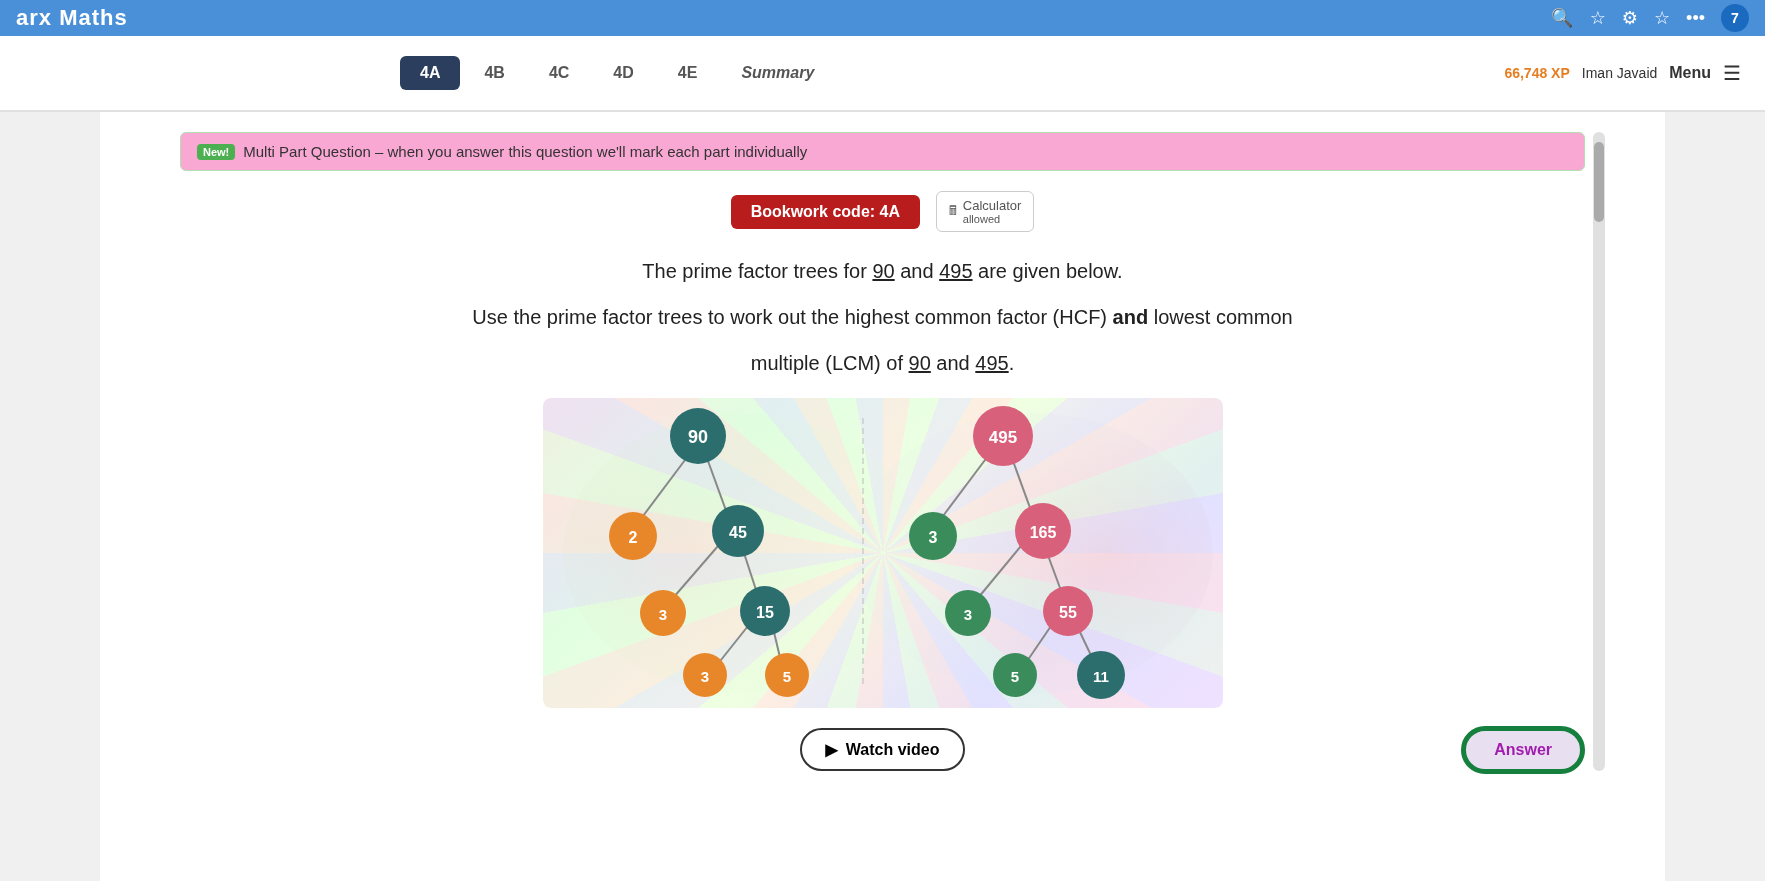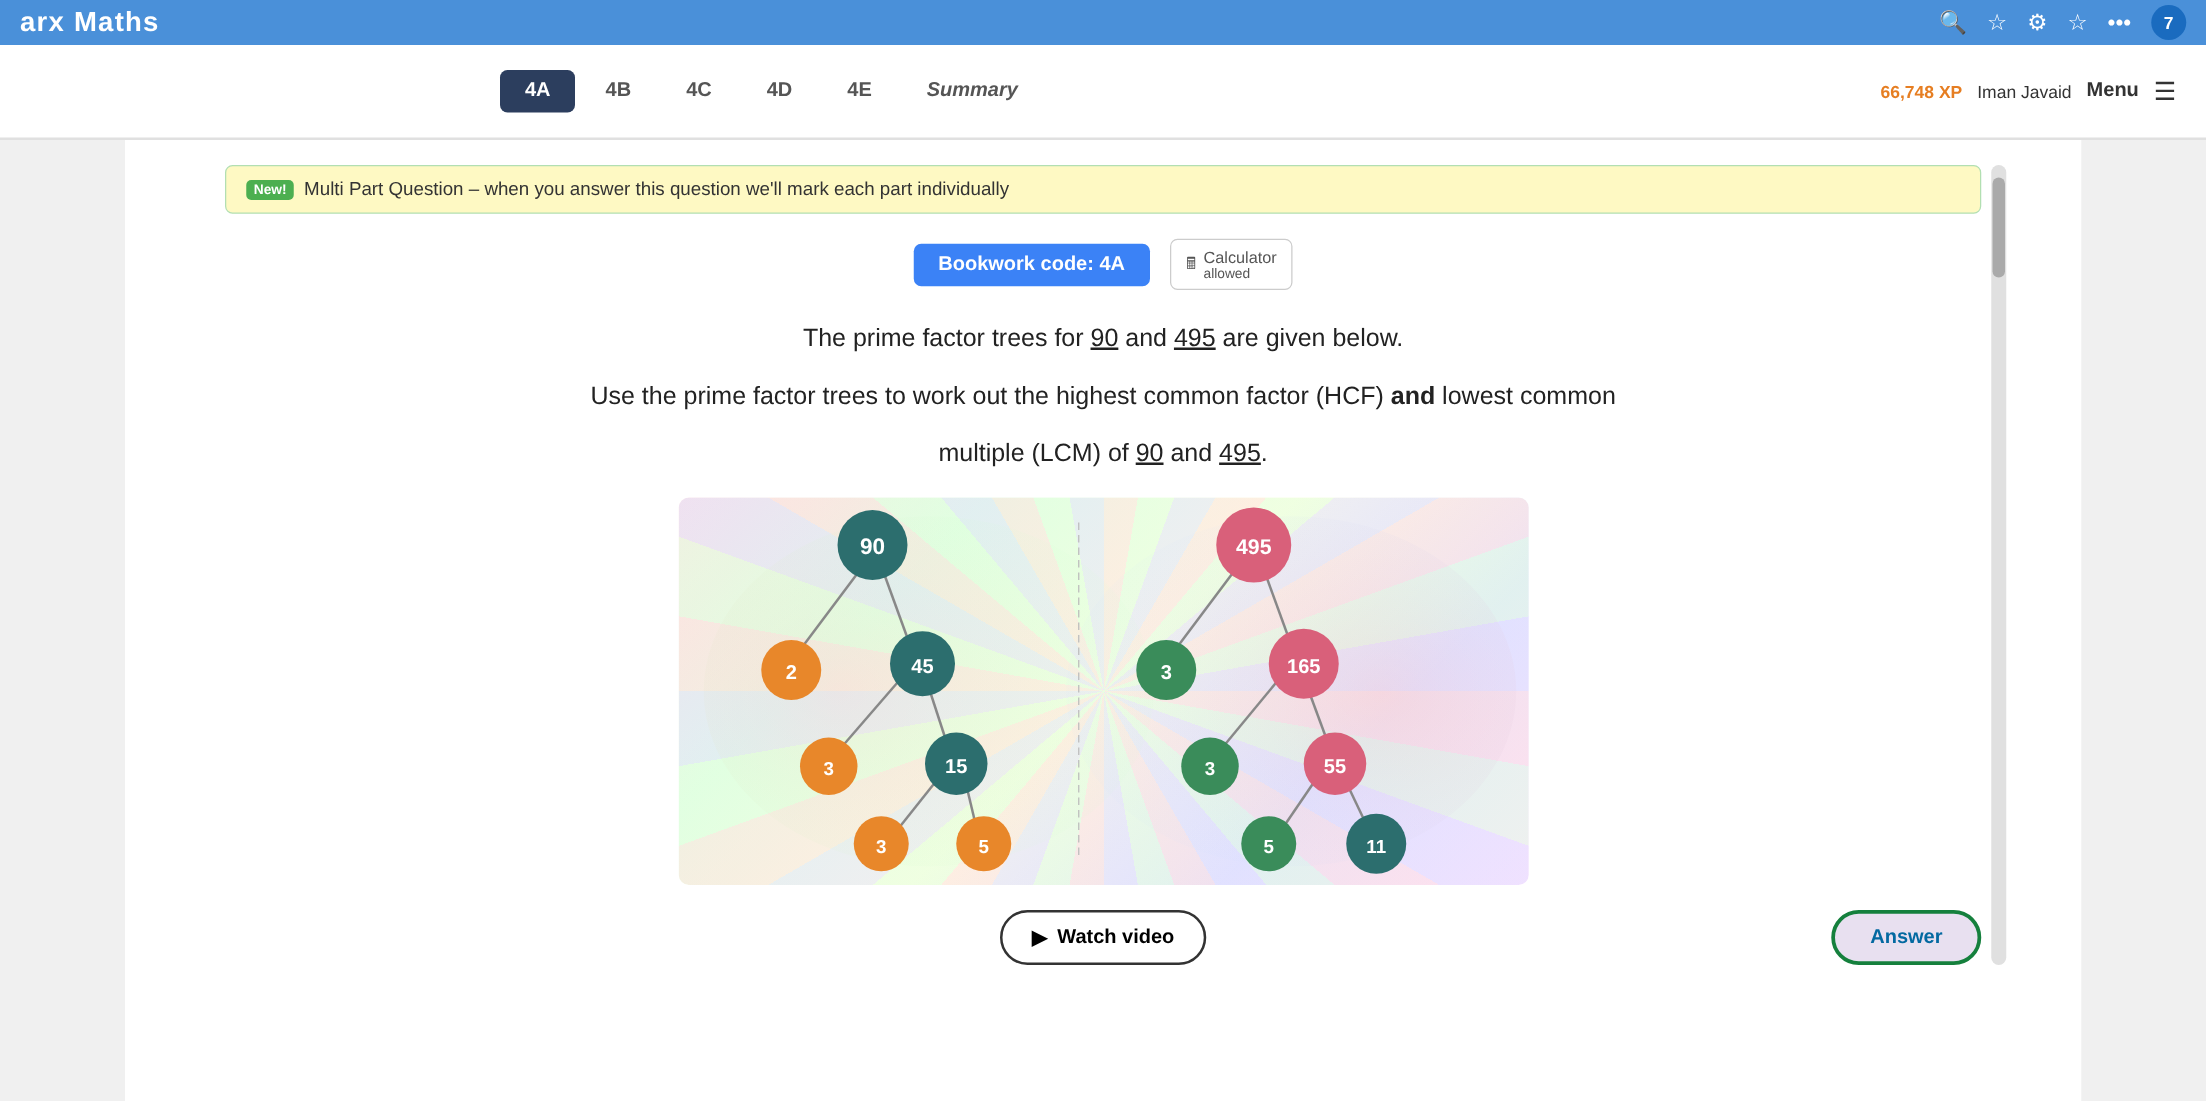--- a/index.html
+++ b/index.html
@@ -96,21 +96,21 @@
     .main-content {
       background: white;
       margin: 0 100px;
       padding: 20px 80px 40px 80px;
       min-height: 780px;
       position: relative;
     }
 
     
     .new-banner {
-      background: #fef9c3;
+      background: #f9a8d4;
       border: 1px solid #b2dfb2;
       border-radius: 6px;
       padding: 10px 16px;
       display: flex;
       align-items: center;
       gap: 8px;
       margin-bottom: 20px;
       font-size: 15px;
       color: #333;
     }
@@ -125,21 +125,21 @@
 
     
     .bookwork-row {
       display: flex;
       align-items: center;
       justify-content: center;
       gap: 16px;
       margin-bottom: 24px;
     }
     .bookwork-code {
-      background: #3b82f6;
+      background: #b91c1c;
       color: white;
       padding: 8px 20px;
       border-radius: 6px;
       font-size: 16px;
       font-weight: bold;
     }
     .calculator-badge {
       display: flex;
       align-items: center;
       gap: 6px;
@@ -221,27 +221,27 @@
       font-weight: bold;
       cursor: pointer;
       display: flex;
       align-items: center;
       gap: 8px;
     }
     .answer-btn {
       position: absolute;
       right: 0;
       background: #e8e0f0;
-      border: 3px solid #15803d;
+      border: 5px solid #15803d;
       border-radius: 24px;
       padding: 10px 28px;
       font-size: 16px;
       font-weight: bold;
       cursor: pointer;
-      color: #0369a1;
+      color: #a21caf;
     }
 
     
     .scrollbar {
       position: absolute;
       right: 6px;
       top: 0;
       width: 12px;
       height: 100%;
       background: #e0e0e0;

